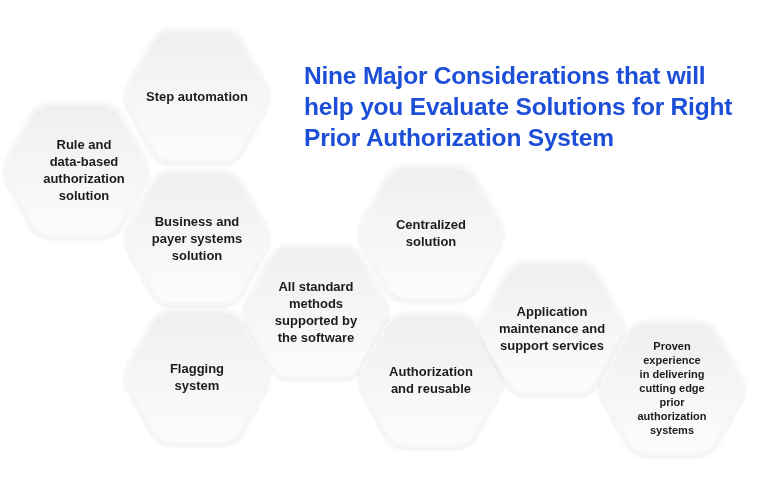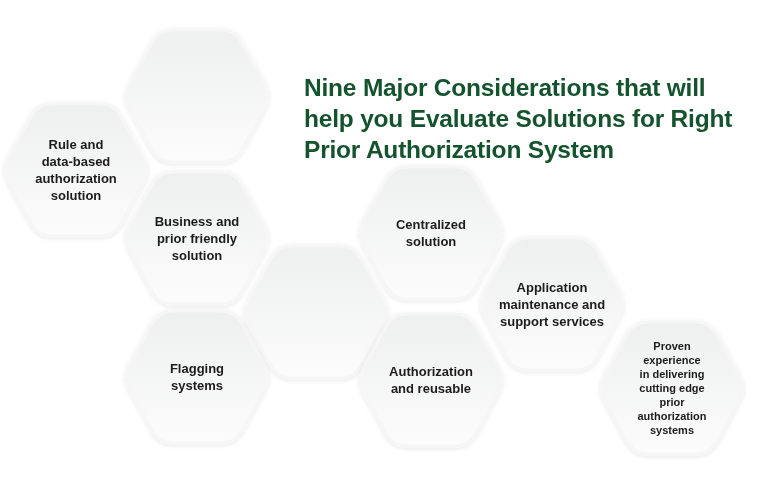--- a/index.html
+++ b/index.html
@@ -5,22 +5,22 @@
   html, body { margin: 0; padding: 0; background: #ffffff; }
   body { width: 768px; height: 484px; position: relative; overflow: hidden;
          font-family: "Liberation Sans", "DejaVu Sans", sans-serif; color: #1a1a1a; }
   .hex-wrap { position: absolute; width: 152px; height: 136px; }
   .hex-wrap svg { position: absolute; left: 0; top: 0; width: 152px; height: 136px; overflow: visible; }
   .hex-label { position: absolute; left: 22px; right: 22px; top: 0; bottom: 0;
                display: flex; align-items: center; justify-content: center;
                text-align: center; font-weight: bold; font-size: 13px; line-height: 17px;
                color: #1c1c1c; white-space: pre-line; }
   .hex-label.small { font-size: 11px; line-height: 14px; left: 28px; right: 28px; }
-  .title { position: absolute; left: 304px; top: 72px; width: 460px;
-           font-weight: bold; font-size: 24.5px; line-height: 31px; color: #14532d;
+  .title { position: absolute; left: 304px; top: 60px; width: 460px;
+           font-weight: bold; font-size: 24.5px; line-height: 31px; color: #1d4ed8;
            white-space: pre-line; letter-spacing: -0.2px; }
 </style>
 </head>
 <body>
 
 <svg width="0" height="0" style="position:absolute">
   <defs>
     <linearGradient id="hexGrad" x1="0" y1="0" x2="0" y2="1">
       <stop offset="0" stop-color="#eeefef"></stop>
       <stop offset="1" stop-color="#fcfcfc"></stop>
@@ -33,65 +33,70 @@
 
 <div class="title">Nine Major Considerations that will
 help you Evaluate Solutions for Right
 Prior Authorization System</div>
 
 <div id="hex-container">
     <div class="hex-wrap" style="left: 121px; top: 28px;">
       <svg viewBox="0 0 152 136">
         <path d="M31.3,14.3 Q38,2 52.0,2.0 L100.0,2.0 Q114,2 120.7,14.3 L143.3,55.7 Q150,68 143.3,80.3 L120.7,121.7 Q114,134 100.0,134.0 L52.0,134.0 Q38,134 31.3,121.7 L8.7,80.3 Q2,68 8.7,55.7 Z" fill="url(#hexGrad)" stroke="#f6f6f6" stroke-width="3" filter="url(#hexShadow)"></path>
       </svg>
+      <div class="hex-label">Step automation</div>
     </div>
-    <div class="hex-wrap" style="left: 0px; top: 102px;">
+    <div class="hex-wrap" style="left: 0px; top: 102px; padding-left: 16px;">
       <svg viewBox="0 0 152 136">
         <path d="M31.3,14.3 Q38,2 52.0,2.0 L100.0,2.0 Q114,2 120.7,14.3 L143.3,55.7 Q150,68 143.3,80.3 L120.7,121.7 Q114,134 100.0,134.0 L52.0,134.0 Q38,134 31.3,121.7 L8.7,80.3 Q2,68 8.7,55.7 Z" fill="url(#hexGrad)" stroke="#f6f6f6" stroke-width="3" filter="url(#hexShadow)"></path>
       </svg>
       <div class="hex-label">Rule and
 data-based
 authorization
 solution</div>
     </div>
     <div class="hex-wrap" style="left: 121px; top: 170px;">
       <svg viewBox="0 0 152 136">
         <path d="M31.3,14.3 Q38,2 52.0,2.0 L100.0,2.0 Q114,2 120.7,14.3 L143.3,55.7 Q150,68 143.3,80.3 L120.7,121.7 Q114,134 100.0,134.0 L52.0,134.0 Q38,134 31.3,121.7 L8.7,80.3 Q2,68 8.7,55.7 Z" fill="url(#hexGrad)" stroke="#f6f6f6" stroke-width="3" filter="url(#hexShadow)"></path>
       </svg>
       <div class="hex-label">Business and
-prior friendly
+payer systems
 solution</div>
     </div>
     <div class="hex-wrap" style="left: 121px; top: 309px;">
       <svg viewBox="0 0 152 136">
         <path d="M31.3,14.3 Q38,2 52.0,2.0 L100.0,2.0 Q114,2 120.7,14.3 L143.3,55.7 Q150,68 143.3,80.3 L120.7,121.7 Q114,134 100.0,134.0 L52.0,134.0 Q38,134 31.3,121.7 L8.7,80.3 Q2,68 8.7,55.7 Z" fill="url(#hexGrad)" stroke="#f6f6f6" stroke-width="3" filter="url(#hexShadow)"></path>
       </svg>
       <div class="hex-label">Flagging
-systems</div>
+system</div>
     </div>
     <div class="hex-wrap" style="left: 240px; top: 244px;">
       <svg viewBox="0 0 152 136">
         <path d="M31.3,14.3 Q38,2 52.0,2.0 L100.0,2.0 Q114,2 120.7,14.3 L143.3,55.7 Q150,68 143.3,80.3 L120.7,121.7 Q114,134 100.0,134.0 L52.0,134.0 Q38,134 31.3,121.7 L8.7,80.3 Q2,68 8.7,55.7 Z" fill="url(#hexGrad)" stroke="#f6f6f6" stroke-width="3" filter="url(#hexShadow)"></path>
       </svg>
+      <div class="hex-label">All standard
+methods
+supported by
+the software</div>
     </div>
     <div class="hex-wrap" style="left: 355px; top: 165px;">
       <svg viewBox="0 0 152 136">
         <path d="M31.3,14.3 Q38,2 52.0,2.0 L100.0,2.0 Q114,2 120.7,14.3 L143.3,55.7 Q150,68 143.3,80.3 L120.7,121.7 Q114,134 100.0,134.0 L52.0,134.0 Q38,134 31.3,121.7 L8.7,80.3 Q2,68 8.7,55.7 Z" fill="url(#hexGrad)" stroke="#f6f6f6" stroke-width="3" filter="url(#hexShadow)"></path>
       </svg>
       <div class="hex-label">Centralized
 solution</div>
     </div>
     <div class="hex-wrap" style="left: 355px; top: 312px;">
       <svg viewBox="0 0 152 136">
         <path d="M31.3,14.3 Q38,2 52.0,2.0 L100.0,2.0 Q114,2 120.7,14.3 L143.3,55.7 Q150,68 143.3,80.3 L120.7,121.7 Q114,134 100.0,134.0 L52.0,134.0 Q38,134 31.3,121.7 L8.7,80.3 Q2,68 8.7,55.7 Z" fill="url(#hexGrad)" stroke="#f6f6f6" stroke-width="3" filter="url(#hexShadow)"></path>
       </svg>
       <div class="hex-label">Authorization
 and reusable</div>
     </div>
-    <div class="hex-wrap" style="left: 476px; top: 236px;">
+    <div class="hex-wrap" style="left: 476px; top: 260px;">
       <svg viewBox="0 0 152 136">
         <path d="M31.3,14.3 Q38,2 52.0,2.0 L100.0,2.0 Q114,2 120.7,14.3 L143.3,55.7 Q150,68 143.3,80.3 L120.7,121.7 Q114,134 100.0,134.0 L52.0,134.0 Q38,134 31.3,121.7 L8.7,80.3 Q2,68 8.7,55.7 Z" fill="url(#hexGrad)" stroke="#f6f6f6" stroke-width="3" filter="url(#hexShadow)"></path>
       </svg>
       <div class="hex-label">Application
 maintenance and
 support services</div>
     </div>
     <div class="hex-wrap" style="left: 596px; top: 320px;">
       <svg viewBox="0 0 152 136">
         <path d="M31.3,14.3 Q38,2 52.0,2.0 L100.0,2.0 Q114,2 120.7,14.3 L143.3,55.7 Q150,68 143.3,80.3 L120.7,121.7 Q114,134 100.0,134.0 L52.0,134.0 Q38,134 31.3,121.7 L8.7,80.3 Q2,68 8.7,55.7 Z" fill="url(#hexGrad)" stroke="#f6f6f6" stroke-width="3" filter="url(#hexShadow)"></path>

